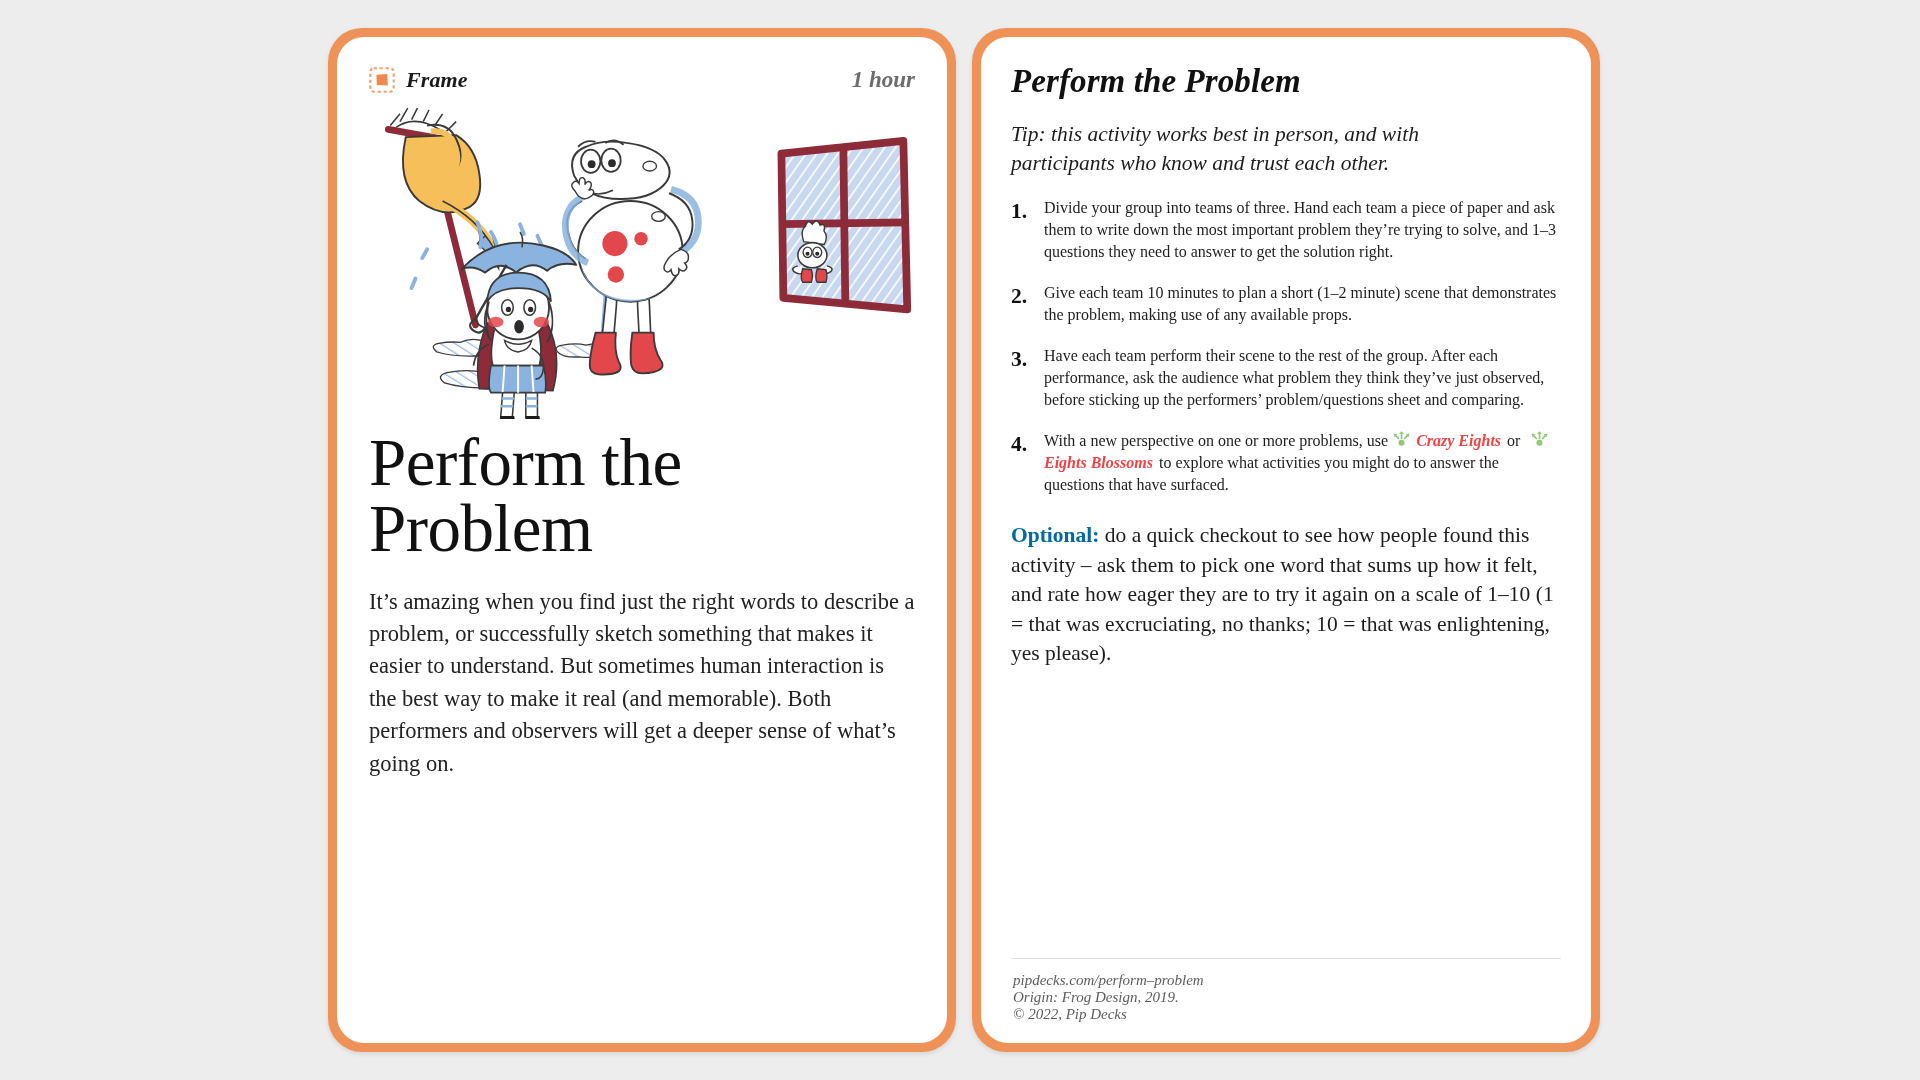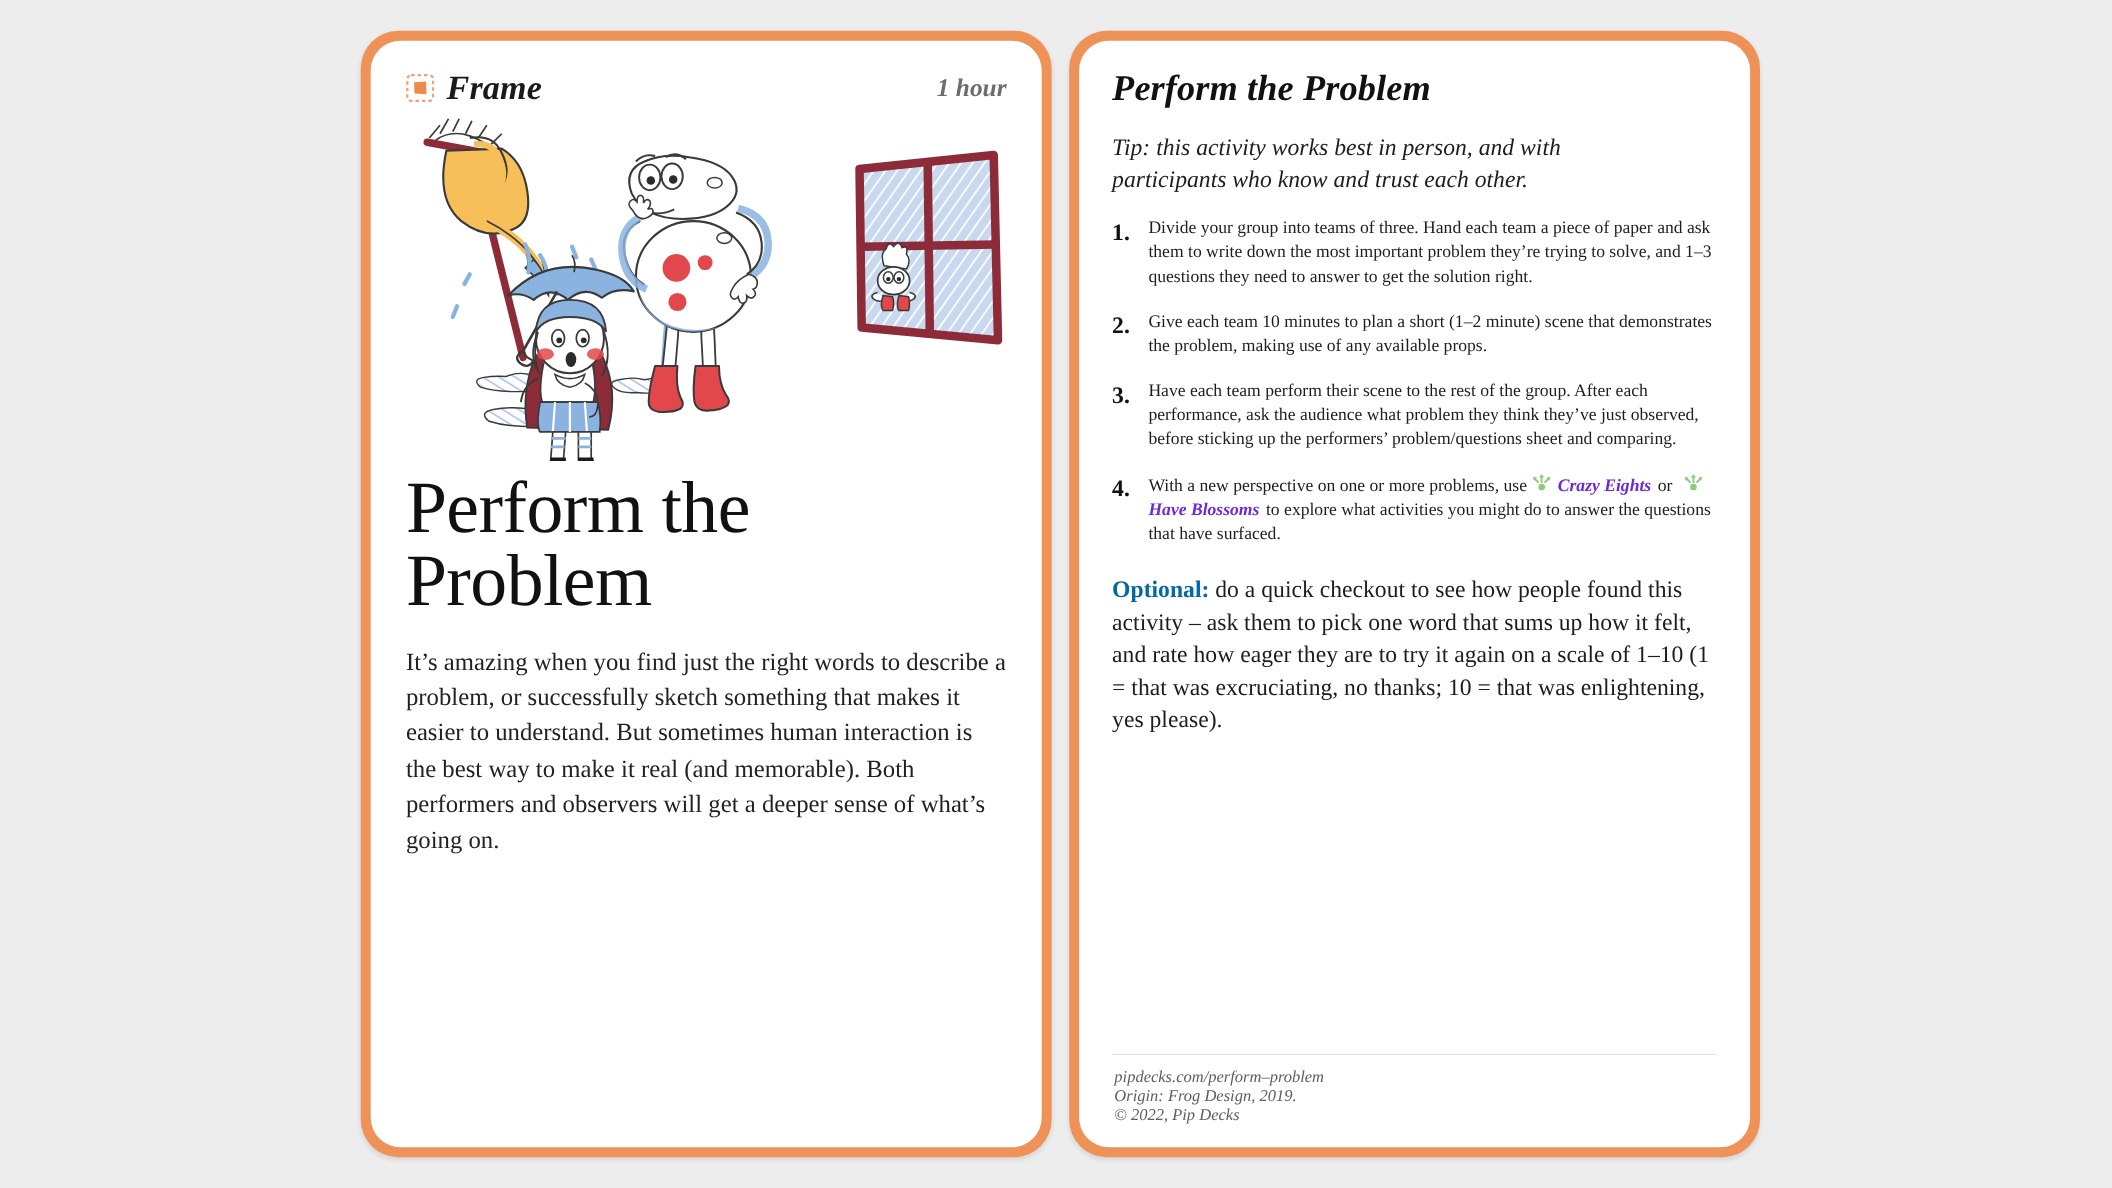--- a/index.html
+++ b/index.html
@@ -67,21 +67,21 @@
   .head-left {
     display: flex;
     align-items: center;
     gap: 11px;
   }
   .frame-icon { width: 26px; height: 26px; display:block; flex: 0 0 auto; }
   .frame-label {
     font-family: "Liberation Serif", serif;
     font-style: italic;
     font-weight: bold;
-    font-size: 31px;
+    font-size: 22px;
     color: #1a1a1a;
     letter-spacing: 0.1px;
   }
   .duration {
     font-family: "Liberation Serif", serif;
     font-style: italic;
     font-weight: bold;
     font-size: 23px;
     color: #6d6d6d;
   }
@@ -196,21 +196,21 @@
   .step-text {
     font-family: Liberation Serif, serif;
     font-size: 16px;
     line-height: 1.37;
     color: #1d1d1d;
     flex: 1;
   }
   .step-text .ref-name {
     font-weight: bold;
     font-style: italic;
-    color: #6d28d9;
+    color: #ef4444;
   }
 
   .optional {
     font-family: "Liberation Serif", serif;
     font-size: 21.5px;
     line-height: 1.37;
     color: #1d1d1d;
     margin-top: 7px;
   }
   .optional .opt-label {
@@ -434,21 +434,21 @@
                   <path d="M13.4 9.9 L17.3 6.2 L16 4.9 L12.1 8.6 Z" fill="#8fc97c"></path>
                   <path d="M18.4 3.8 l-4 0.6 l3.1 3 Z" fill="#8fc97c"></path>
                 </svg><span class="ref-name">Crazy Eights</span><span style="margin:0 6px">or</span><svg class="inline-icon" viewBox="0 0 20 20">
                   <circle cx="10" cy="13.4" r="3.2" fill="#8fc97c"></circle>
                   <path d="M9.1 9.6 L9.1 2.9 L10.9 2.9 L10.9 9.6 Z" fill="#8fc97c"></path>
                   <path d="M10 1.2 l2.6 3.1 h-5.2 Z" fill="#8fc97c"></path>
                   <path d="M6.6 9.9 L2.7 6.2 L4 4.9 L7.9 8.6 Z" fill="#8fc97c"></path>
                   <path d="M1.6 3.8 l4 0.6 l-3.1 3 Z" fill="#8fc97c"></path>
                   <path d="M13.4 9.9 L17.3 6.2 L16 4.9 L12.1 8.6 Z" fill="#8fc97c"></path>
                   <path d="M18.4 3.8 l-4 0.6 l3.1 3 Z" fill="#8fc97c"></path>
-                </svg><span class="ref-name">Have Blossoms</span><span style="margin-left:6px">to explore what activities you might do to answer the questions that have surfaced.</span></span>
+                </svg><span class="ref-name">Eights Blossoms</span><span style="margin-left:6px">to explore what activities you might do to answer the questions that have surfaced.</span></span>
             </li>
           </ol>
 
           <div class="optional"><span class="opt-label">Optional:</span><span> do a quick checkout to see how people found this activity – ask them to pick one word that sums up how it felt, and rate how eager they are to try it again on a scale of 1–10 (1 = that was excruciating, no thanks; 10 = that was enlightening, yes please).</span></div>
 
           <div class="right-footer">
             <span>pipdecks.com/perform–problem</span>
             <span>Origin: Frog Design, 2019.</span>
             <span>© 2022, Pip Decks</span>
           </div>

